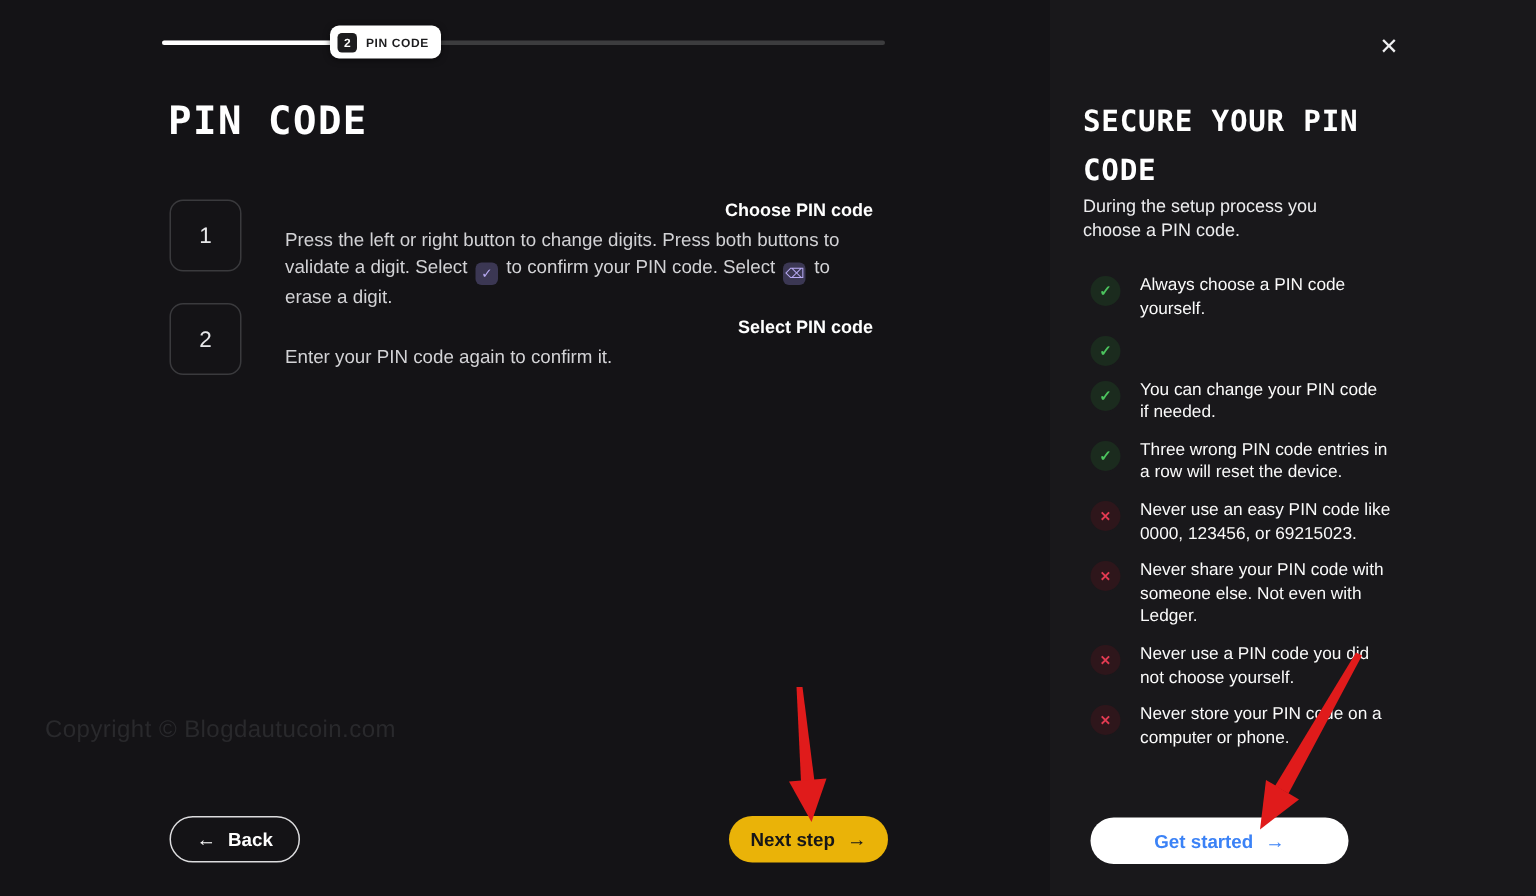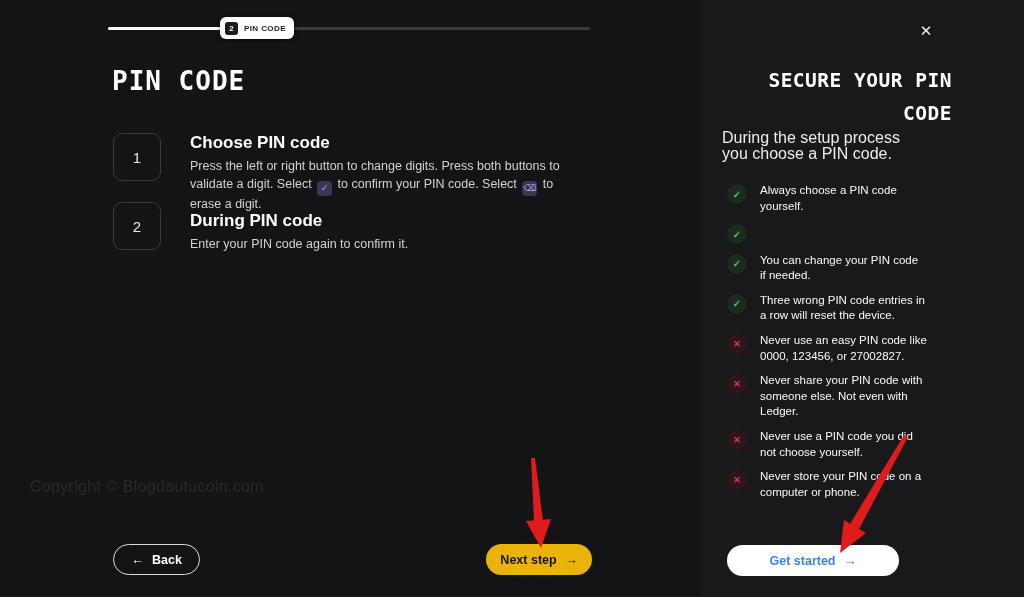--- a/index.html
+++ b/index.html
@@ -46,21 +46,21 @@
     border:1px solid #3a3a3d; border-radius:9px;
     display:flex; align-items:center; justify-content:center;
     font-size:15px; color:#e8e8ea;
   }
   .step-box.s1 { left:113px; top:133px; }
   .step-box.s2 { left:113px; top:202px; }
 
   .step-text { position:absolute; left:190px; width:392px; }
   .step-text.s1 { top:133px; }
   .step-text.s2 { top:211px; }
-  .step-title { font-size:17px; font-weight:bold; color:#fff; margin-bottom:5px; }
+  .step-title { font-size:12px; font-weight:bold; color:#fff; margin-bottom:5px;text-align:right; }
   .step-body  { font-size:12.5px; line-height:17.5px; color:#d2d2d5; }
 
   .inline-icon {
     display:inline-flex; align-items:center; justify-content:center;
     width:15px; height:15px; border-radius:4px; background:#3b3753;
     color:#b7a9f2; font-size:9px; vertical-align:-3px; margin:0 2px;
   }
 
   .watermark {
     position:absolute; left:30px; top:478px;
@@ -75,25 +75,25 @@
   }
   .btn-back { left:113px; top:544px; width:87px; background:transparent; border:1.5px solid #dcdcde; color:#fff; }
   .btn-next { left:486px; top:544px; width:106px; background:#eab308; border:none; color:#161618; }
   .btn-cta  { left:727px; top:545px; width:172px; background:#ffffff; border:none; color:#3b82f6; }
   .btn-arrow { font-size:13px; font-weight:normal; }
 
   
   .side-title {
     position:absolute; left:722px; top:64px; width:230px;
     font-family:"DejaVu Sans Mono", monospace; font-weight:bold;
-    font-size:19.5px; line-height:33px; letter-spacing:.5px; color:#fff;text-align:right;
+    font-size:19.5px; line-height:33px; letter-spacing:.5px; color:#fff;
   }
   .side-subtitle {
     position:absolute; left:722px; top:130px; width:190px;
-    font-size:16px; line-height:15.5px; color:#ededef;
+    font-size:12px; line-height:15.5px; color:#ededef;
   }
   .guidelines {
     position:absolute; left:727px; top:183px; width:200px;
     display:flex; flex-direction:column; gap:8.5px;
   }
   .g-item { display:flex; gap:13px; }
   .g-icon {
     flex:0 0 20px; width:20px; height:20px; border-radius:50%; margin-top:1px;
     display:flex; align-items:center; justify-content:center;
     font-size:10px; font-weight:bold;
@@ -136,21 +136,21 @@
         <span>⌫</span>
       </span>
     <span>to erase a digit.</span>
   </div>
 </div>
 
 <div class="step-box s2">
   <span>2</span>
 </div>
 <div class="step-text s2">
-  <div class="step-title">During PIN code</div>
+  <div class="step-title">Select PIN code</div>
   <div class="step-body">Enter your PIN code again to confirm it.</div>
 </div>
 
 <div class="watermark">Copyright © Blogdautucoin.com</div>
 
 <button class="pill btn-back">
   <span class="btn-arrow">←</span>
   <span>Back</span>
 </button>
 
@@ -173,21 +173,21 @@
     <div class="g-item">
       <span class="g-icon g-do">✓</span>
       <span class="g-text">You can change your PIN code if needed.</span>
     </div>
     <div class="g-item">
       <span class="g-icon g-do">✓</span>
       <span class="g-text">Three wrong PIN code entries in a row will reset the device.</span>
     </div>
     <div class="g-item">
       <span class="g-icon g-dont">✕</span>
-      <span class="g-text">Never use an easy PIN code like 0000, 123456, or 27002827.</span>
+      <span class="g-text">Never use an easy PIN code like 0000, 123456, or 69215023.</span>
     </div>
     <div class="g-item">
       <span class="g-icon g-dont">✕</span>
       <span class="g-text">Never share your PIN code with someone else. Not even with Ledger.</span>
     </div>
     <div class="g-item">
       <span class="g-icon g-dont">✕</span>
       <span class="g-text">Never use a PIN code you did not choose yourself.</span>
     </div>
     <div class="g-item">

